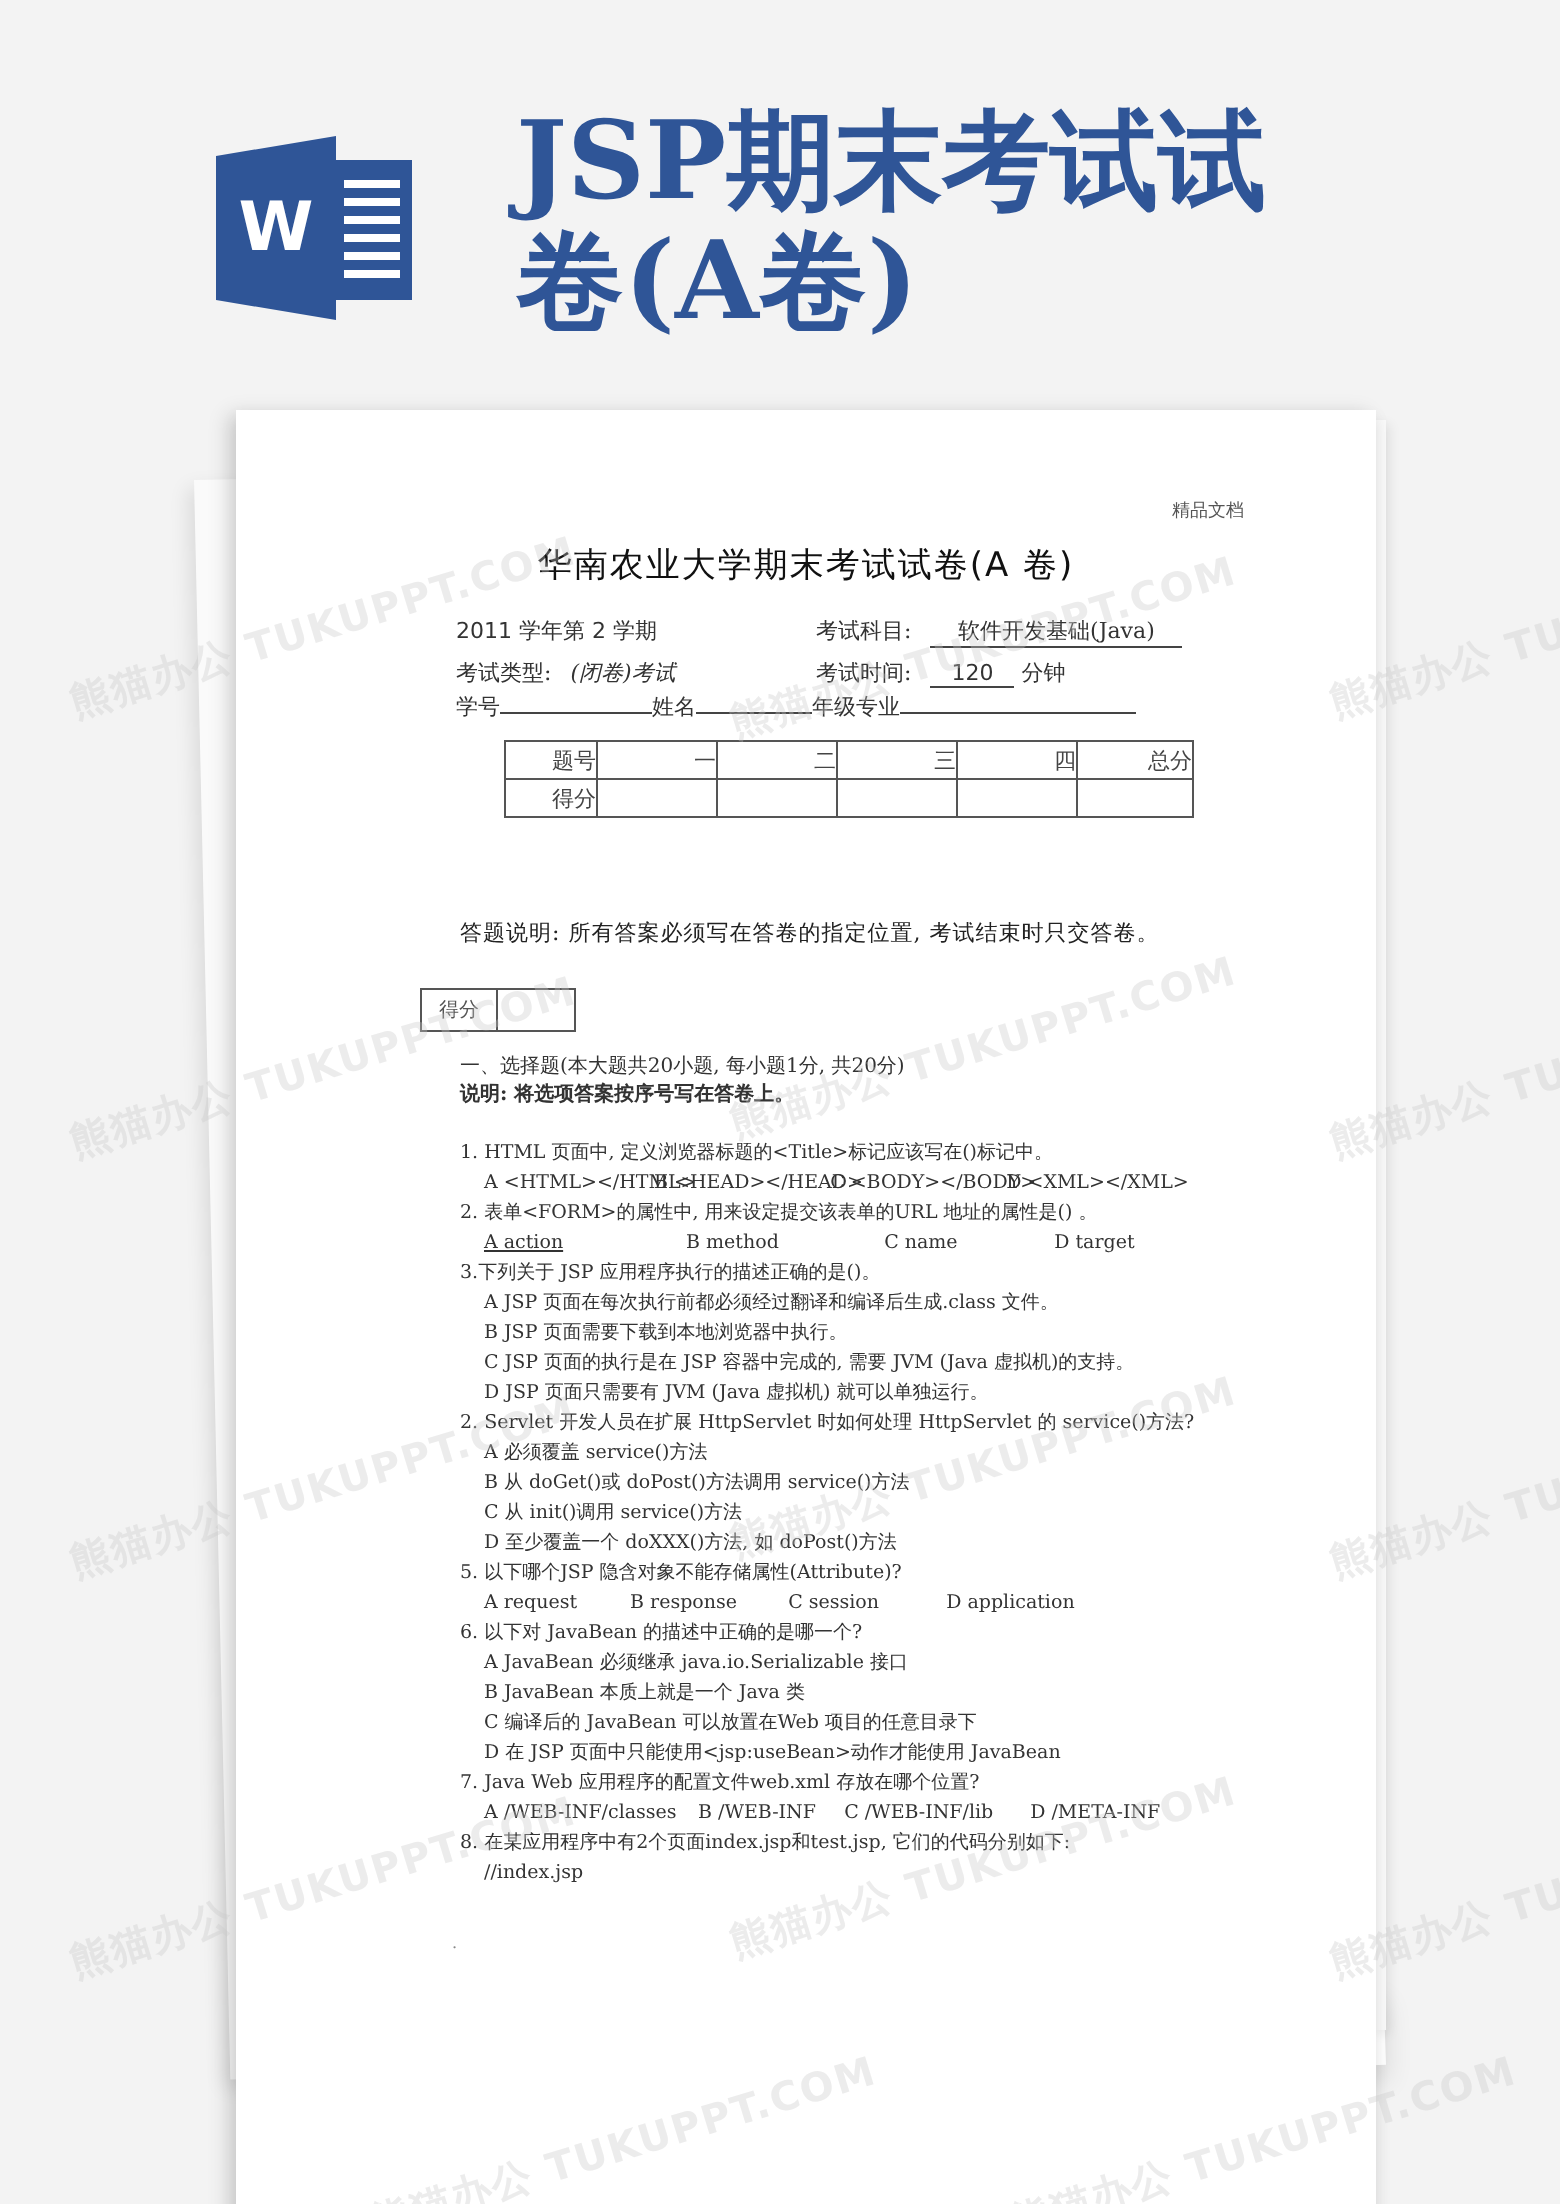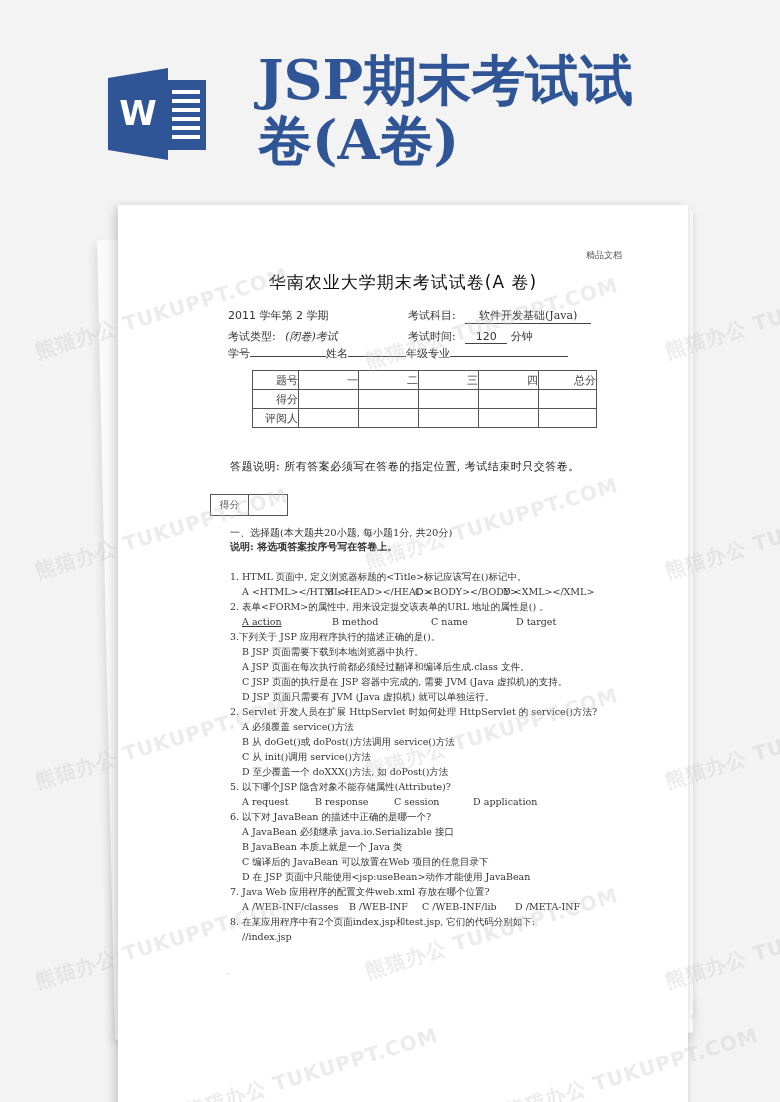--- a/index.html
+++ b/index.html
@@ -158,28 +158,20 @@
       <td style="width:58px;">总分</td>
     </tr>
     <tr>
       <td>得分</td>
       <td></td>
       <td></td>
       <td></td>
       <td></td>
       <td></td>
     </tr>
-    <tr>
-      <td>评阅人</td>
-      <td></td>
-      <td></td>
-      <td></td>
-      <td></td>
-      <td></td>
-    </tr>
   </tbody>
     </table>
 
   <div class="abs instr">答题说明:  所有答案必须写在答卷的指定位置, 考试结束时只交答卷。</div>
 
   <div class="score-box">
     <div class="lbl">得分</div>
     <div style="flex:1;"></div>
   </div>
 
@@ -192,28 +184,28 @@
     <div class="q-line opt opts-row">
       <span style="width:82px;">A &lt;HTML&gt;&lt;/HTML&gt;</span>
       <span style="width:85px;">B &lt;HEAD&gt;&lt;/HEAD&gt;</span>
       <span style="width:85px;">C &lt;BODY&gt;&lt;/BODY&gt;</span>
       <span>D &lt;XML&gt;&lt;/XML&gt;</span>
     </div>
 
     <div class="q-line">2. 表单&lt;FORM&gt;的属性中, 用来设定提交该表单的URL 地址的属性是() 。</div>
     <div class="q-line opt opts-row">
       <span style="width:87px;text-decoration:underline;">A action</span>
-      <span style="width:96px;">B method</span>
+      <span style="width:96px;margin-left:11px;">B method</span>
       <span style="width:82px;">C name</span>
       <span>D target</span>
     </div>
 
     <div class="q-line">3.下列关于 JSP 应用程序执行的描述正确的是()。</div>
+    <div class="q-line opt">A JSP 页面在每次执行前都必须经过翻译和编译后生成.class 文件。</div>
     <div class="q-line opt">B JSP 页面需要下载到本地浏览器中执行。</div>
-    <div class="q-line opt">A JSP 页面在每次执行前都必须经过翻译和编译后生成.class 文件。</div>
     <div class="q-line opt">C JSP 页面的执行是在 JSP 容器中完成的, 需要 JVM (Java 虚拟机)的支持。</div>
     <div class="q-line opt">D JSP 页面只需要有 JVM (Java 虚拟机) 就可以单独运行。</div>
 
     <div class="q-line">2. Servlet 开发人员在扩展 HttpServlet 时如何处理 HttpServlet 的 service()方法?</div>
     <div class="q-line opt">A 必须覆盖 service()方法</div>
     <div class="q-line opt">B 从 doGet()或 doPost()方法调用 service()方法</div>
     <div class="q-line opt">C 从 init()调用 service()方法</div>
     <div class="q-line opt">D 至少覆盖一个 doXXX()方法, 如 doPost()方法</div>
 
     <div class="q-line">5. 以下哪个JSP 隐含对象不能存储属性(Attribute)?</div>

